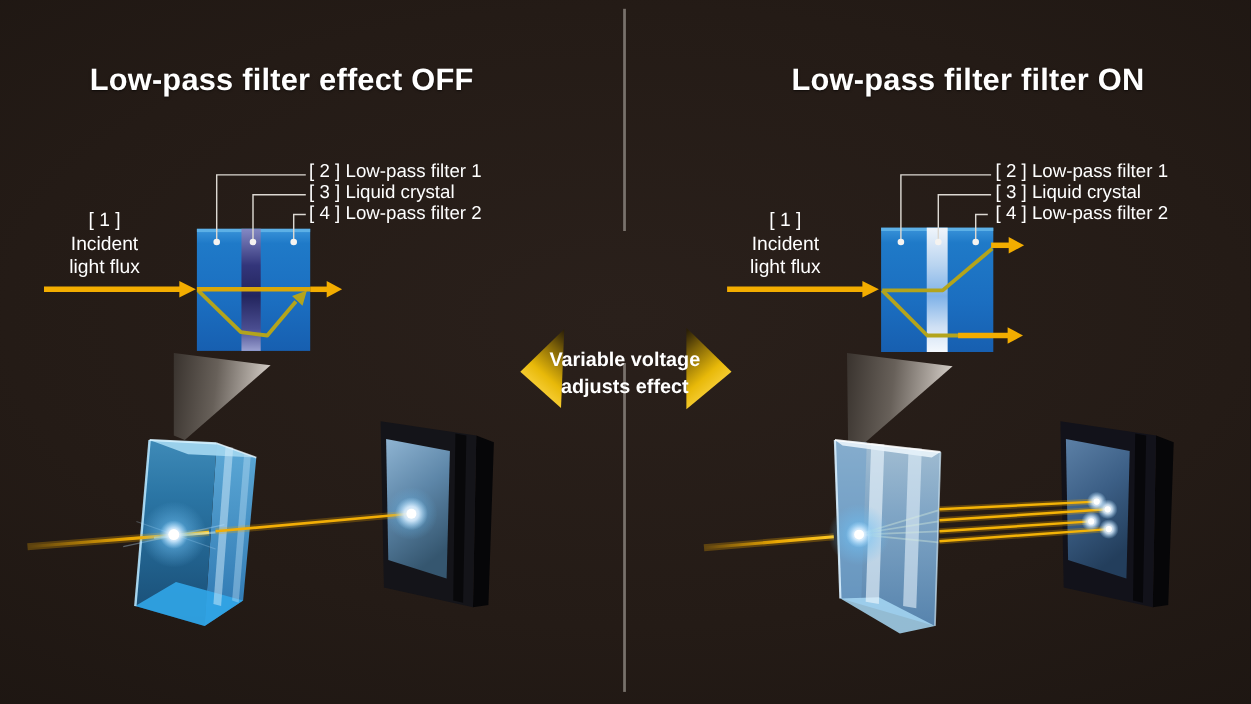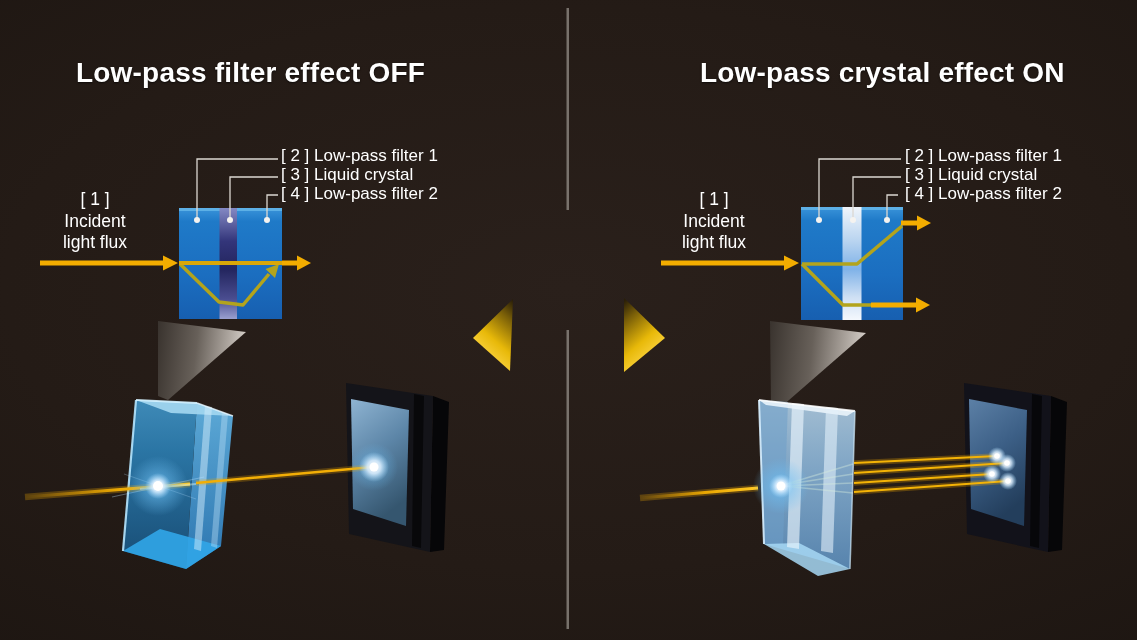--- a/index.html
+++ b/index.html
@@ -1,21 +1,21 @@
 <!DOCTYPE html>
 <html><head>
 <meta charset="utf-8">
 <style>
   html,body{margin:0;padding:0;background:#111;}
   #stage{position:relative;width:1137px;height:640px;overflow:hidden;
          background:radial-gradient(ellipse 90% 80% at 50% 45%, #2a201b 0%, #241b16 55%, #1c1511 100%);
          font-family:"Liberation Sans",sans-serif;color:#fff;}
   #gfx{position:absolute;left:0;top:0;}
   .abs{position:absolute;}
-  .title{font-size:28px;font-weight:600;text-align:left;letter-spacing:.2px;
+  .title{font-size:28px;font-weight:600;text-align:center;letter-spacing:.2px;
          text-shadow:0 1px 2px rgba(0,0,0,.6);white-space:nowrap;}
   .incident{font-size:17.5px;line-height:21.5px;text-align:center;}
   .parts{font-size:17px;line-height:19.2px;white-space:nowrap;}
   .callout{font-size:18px;font-weight:700;line-height:24px;text-align:center;white-space:nowrap;}
 </style>
 </head>
 <body>
 
 <div id="stage">
 
@@ -243,21 +243,21 @@
     <circle cx="819" cy="220" r="3" fill="#f5f3f0"></circle>
     <circle cx="853" cy="220" r="3" fill="#f5f3f0"></circle>
     <circle cx="887" cy="220" r="3" fill="#f5f3f0"></circle>
   </g>
 
   <polygon points="473,338 513,299 510,371" fill="url(#goldL)"></polygon>
   <polygon points="665,338 624,298 624,372" fill="url(#goldR)"></polygon>
 </svg>
 
 <div class="abs title" style="left:76px;top:57px;width:360px;">Low-pass filter effect OFF</div>
-<div class="abs title" style="left:700px;top:57px;width:360px;">Low-pass crystal effect ON</div>
+<div class="abs title" style="left:700px;top:57px;width:360px;">Low-pass filter filter ON</div>
 
 <div class="abs incident" style="left:35px;top:189px;width:120px;">
   <div>[ 1 ]</div>
   <div>Incident</div>
   <div>light flux</div>
 </div>
 <div class="abs incident" style="left:654px;top:189px;width:120px;">
   <div>[ 1 ]</div>
   <div>Incident</div>
   <div>light flux</div>
@@ -267,14 +267,18 @@
   <div>[ 2 ] Low-pass filter 1</div>
   <div>[ 3 ] Liquid crystal</div>
   <div>[ 4 ] Low-pass filter 2</div>
 </div>
 <div class="abs parts" style="left:905px;top:146px;">
   <div>[ 2 ] Low-pass filter 1</div>
   <div>[ 3 ] Liquid crystal</div>
   <div>[ 4 ] Low-pass filter 2</div>
 </div>
 
+<div class="abs callout" style="left:478px;top:315px;width:180px;">
+  <div>Variable voltage</div>
+  <div>adjusts effect</div>
+</div>
 
 </div>
 
 </body></html>

